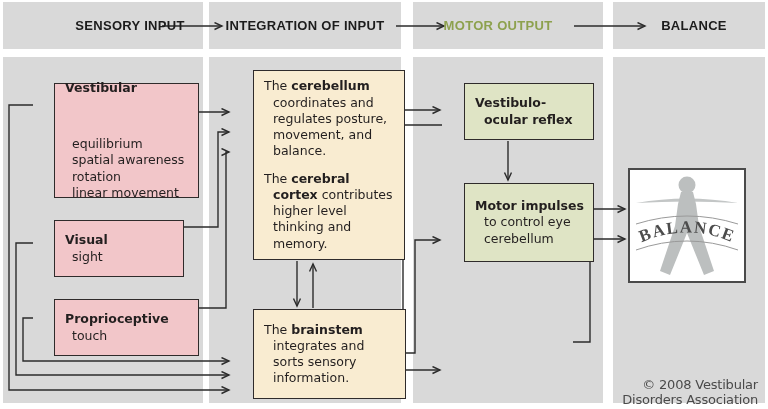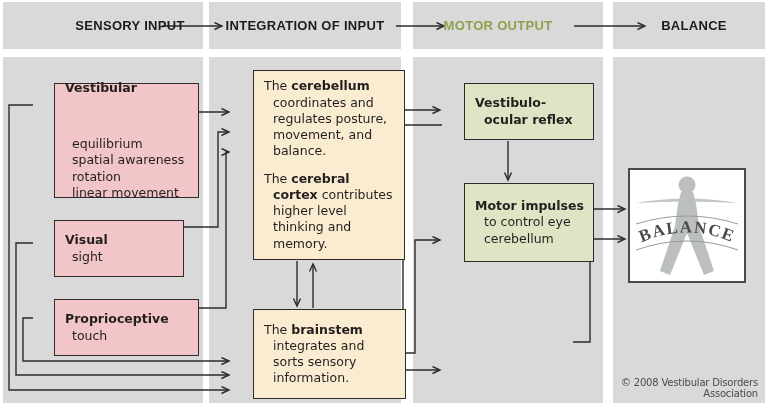--- a/index.html
+++ b/index.html
@@ -18,21 +18,21 @@
   .box b{font-weight:bold;}
   .sublines{padding-left:7px;}
   .hang{margin:0;padding-left:9px;text-indent:-9px;}
   .hang + .hang{margin-top:11px;}
   #wires{position:absolute;left:0;top:0;width:768px;height:409px;z-index:1;pointer-events:none;}
   .box,.hdr,#balance-box,#footer{z-index:2;}
   #wires path{fill:none;stroke:var(--line,#2b2b2b);stroke-width:1.4;}
   #balance-box{position:absolute;left:628px;top:168px;width:118px;height:115px;box-sizing:border-box;
                border:2px solid #4a4a4a;background:#fff;}
   #footer{position:absolute;right:10px;top:377px;width:170px;text-align:right;
-          font-size:10px;letter-spacing:-.2px;color:#4a4a4a;}
+          font-size:13px;letter-spacing:-.2px;color:#4a4a4a;}
 </style>
 </head>
 <body>
 
 <div id="stage">
 
   <div class="band" style="left:3px;top:2px;width:200px;height:47px;"></div>
   <div class="band" style="left:209px;top:2px;width:192px;height:47px;"></div>
   <div class="band" style="left:413px;top:2px;width:190px;height:47px;"></div>
   <div class="band" style="left:613px;top:2px;width:152px;height:47px;"></div>

